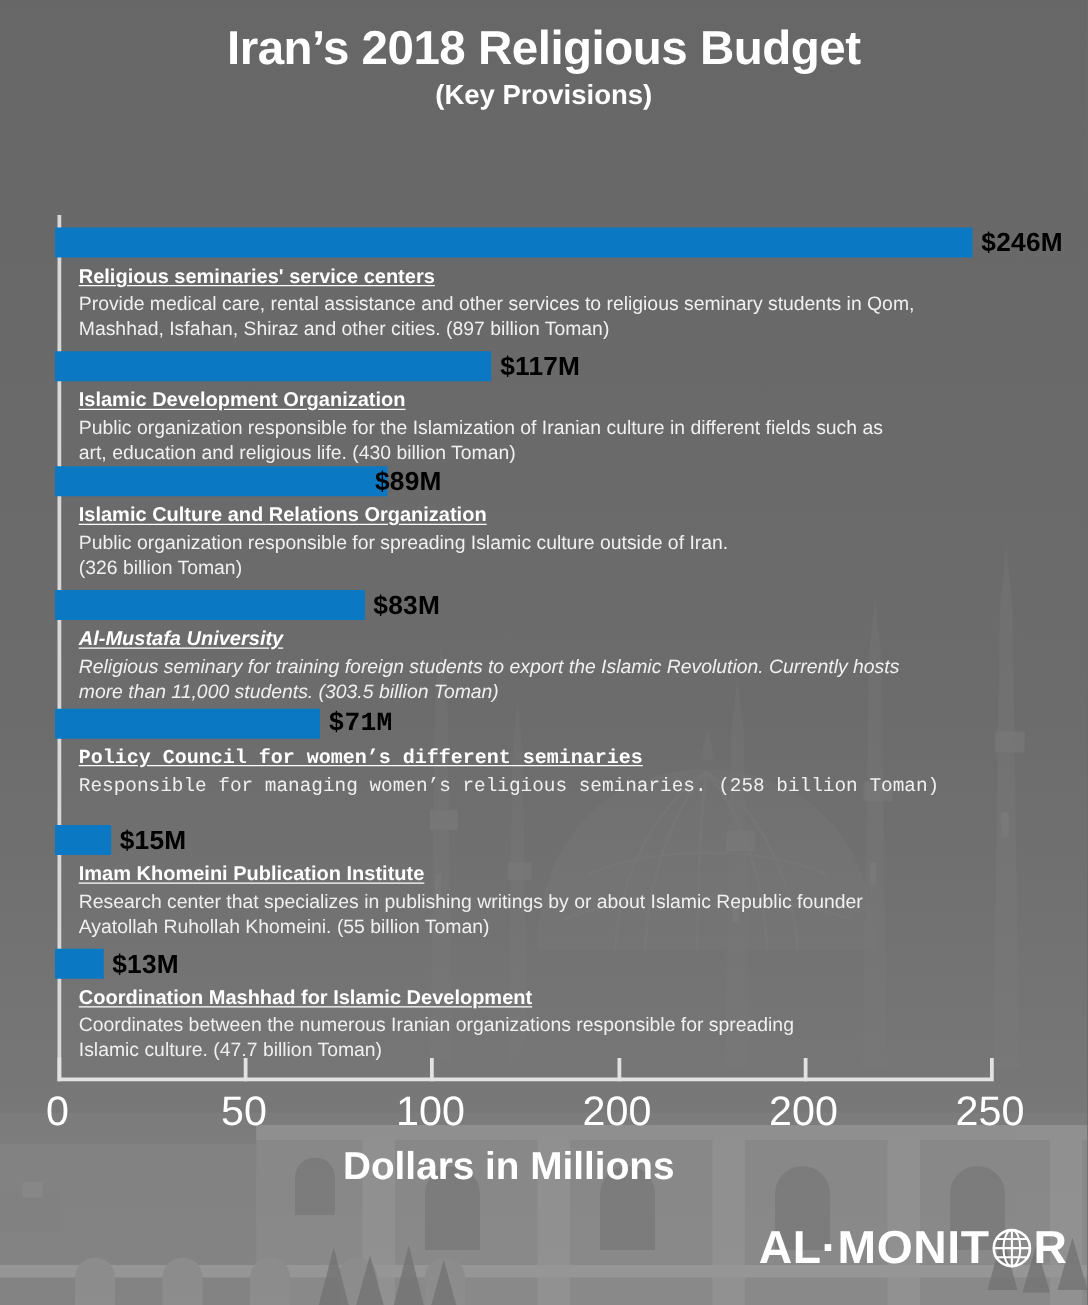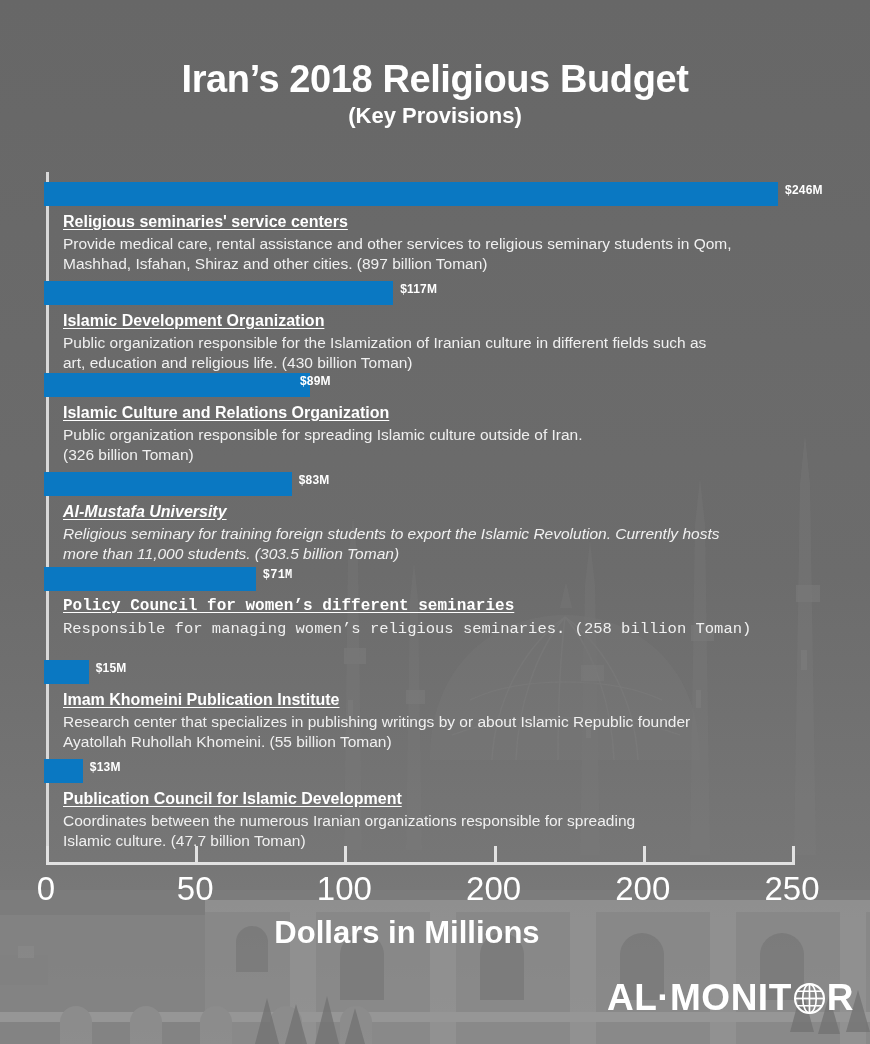--- a/index.html
+++ b/index.html
@@ -22,23 +22,22 @@
   #backdrop {
     position:absolute; inset:0;
     z-index:0;
     pointer-events:none;
   }
   #backdrop svg { display:block; width:870px; height:1044px; }
 
   
   #title-block {
     position:relative; z-index:3;
-    padding-top:34px;
+    padding-top:18px;
     text-align:center;
-    margin-top:24px;
   }
   #main-title {
     color:#ffffff;
     font-size:38px;
     font-weight:bold;
     letter-spacing:-0.4px;
     line-height:1.12;
   }
   #sub-title {
     color:#ffffff;
@@ -71,22 +70,22 @@
   .bar {
     position:absolute;
     left:44px; top:0;
     height:24px;
     background:#0a78c2;
   }
 
   .bar-value {
     position:absolute;
     top:1px;
-    color:#ffffff;
-    font-size:12px;
+    color:#000000;
+    font-size:21px;
     font-weight:bold;
     white-space:nowrap;
     letter-spacing:0.2px;
   }
 
   .desc { position:absolute; left:63px; width:790px; }
 
   .desc-title {
     color:#ffffff;
     font-size:16px;
@@ -348,21 +347,21 @@
             <div class="desc-body">Research center that specializes in publishing writings by or about Islamic Republic founder
 Ayatollah Ruhollah Khomeini. (55 billion Toman)</div>
           </div>
         </div>
         <div class="entry" style="top: 587px;">
           <div class="bar-row">
             <div class="bar" style="width: 38.792px; background: rgb(10, 120, 194);"></div>
             <div class="bar-value" style="left: 89.792px;">$13M</div>
           </div>
           <div class="desc" style="top: 29px;">
-            <div class="desc-title">Publication Council for Islamic Development</div>
+            <div class="desc-title">Coordination Mashhad for Islamic Development</div>
             <div class="desc-body">Coordinates between the numerous Iranian organizations responsible for spreading
 Islamic culture. (47.7 billion Toman)</div>
           </div>
         </div>
       </div>
   </div>
 
   <div id="x-axis">
     <div id="x-axis-line"></div>
     <div id="x-ticks">

